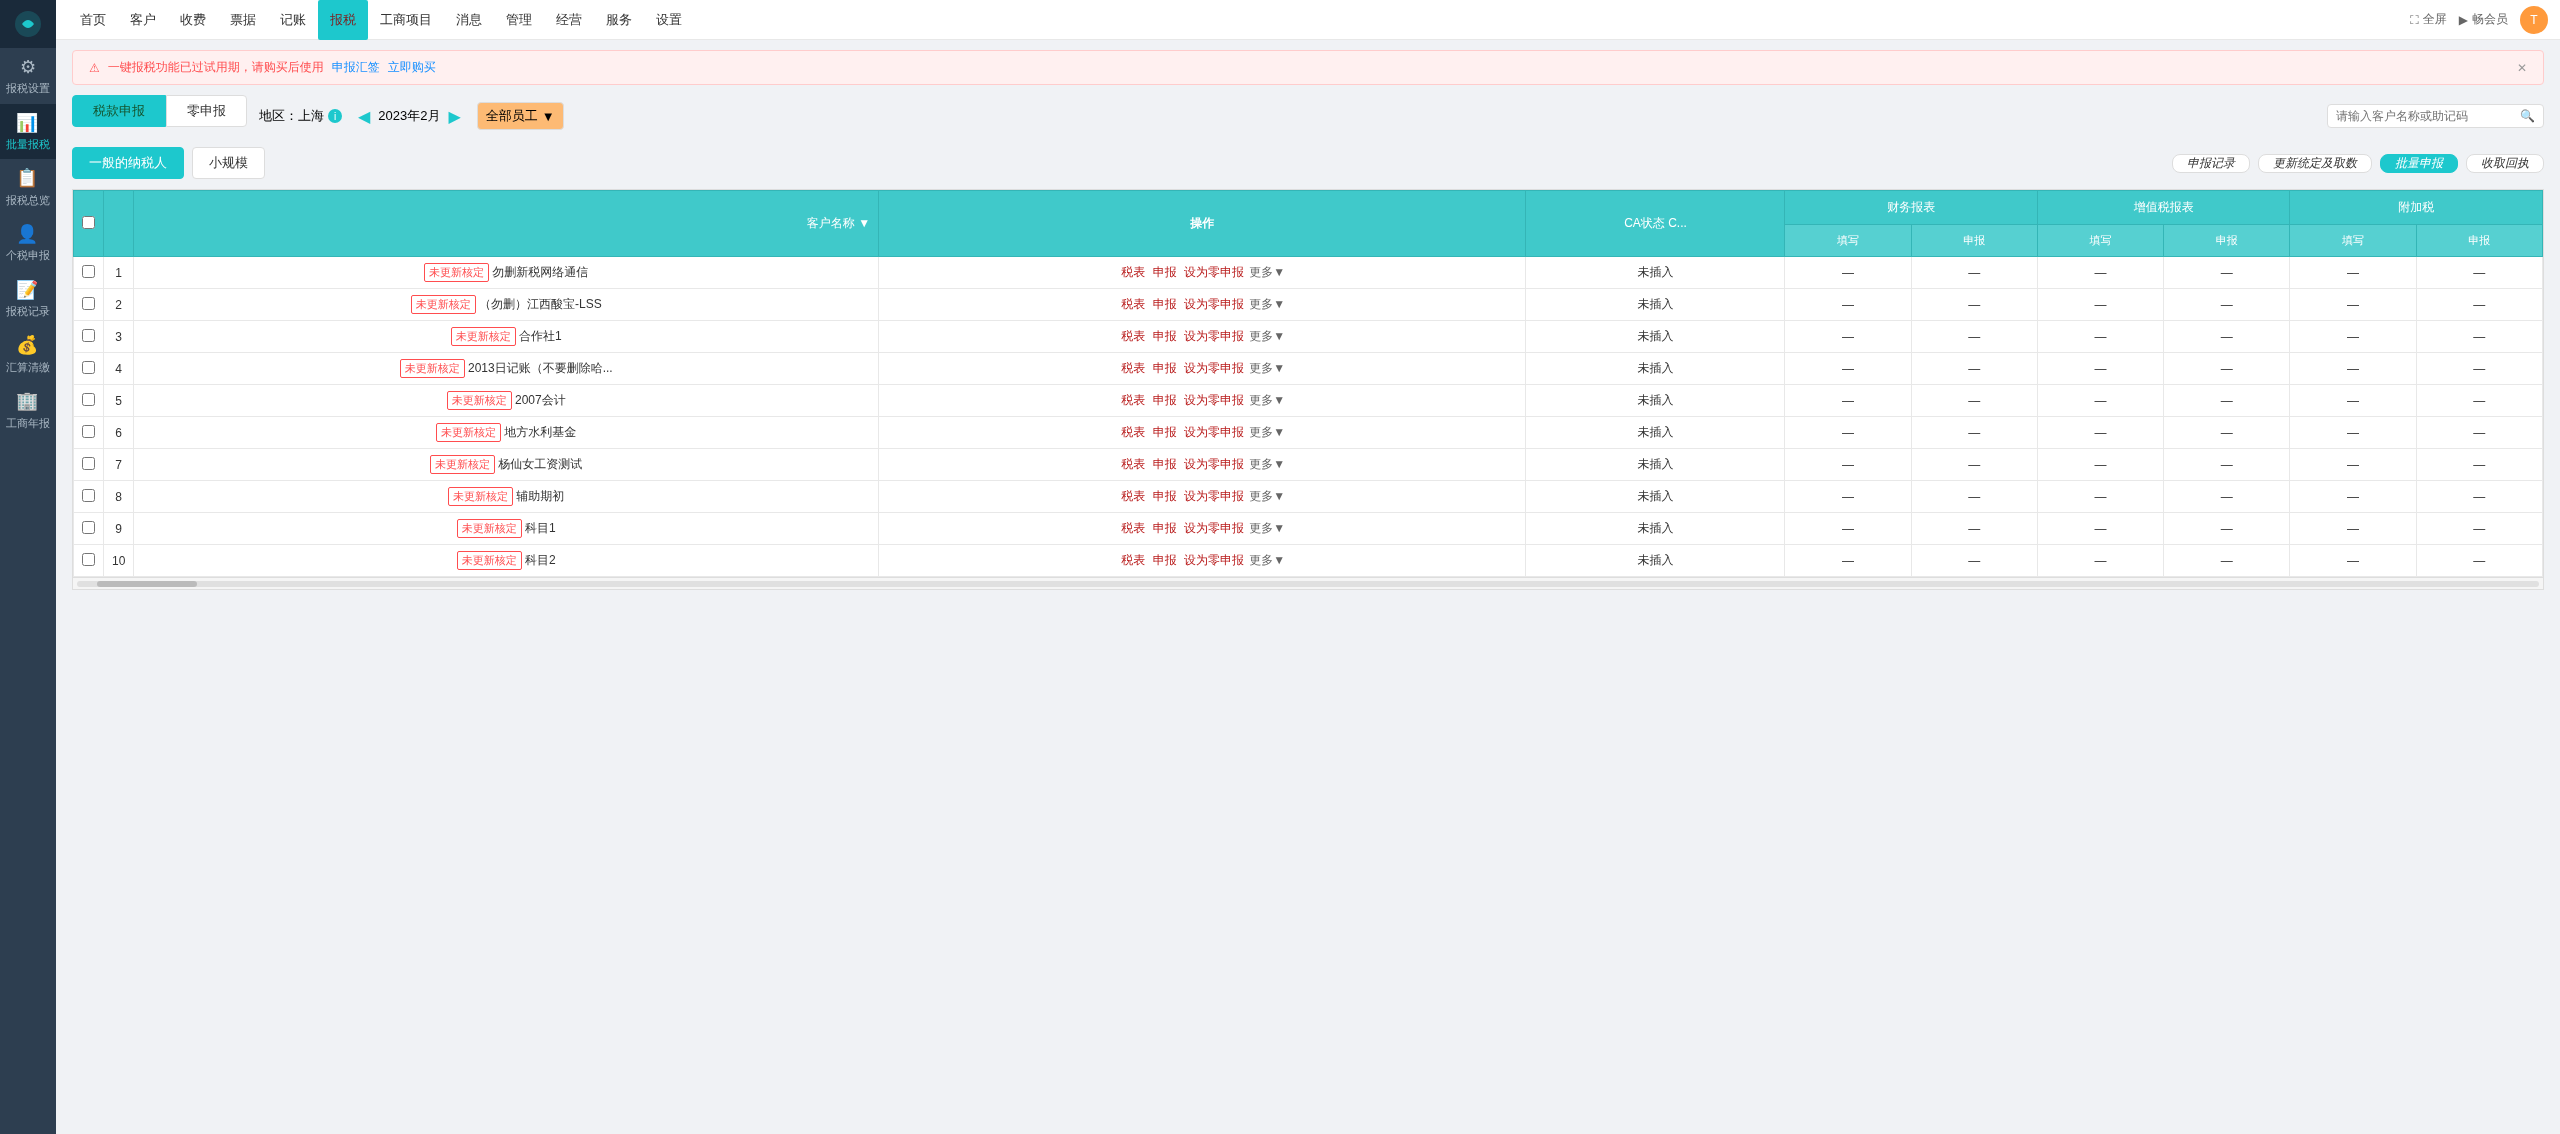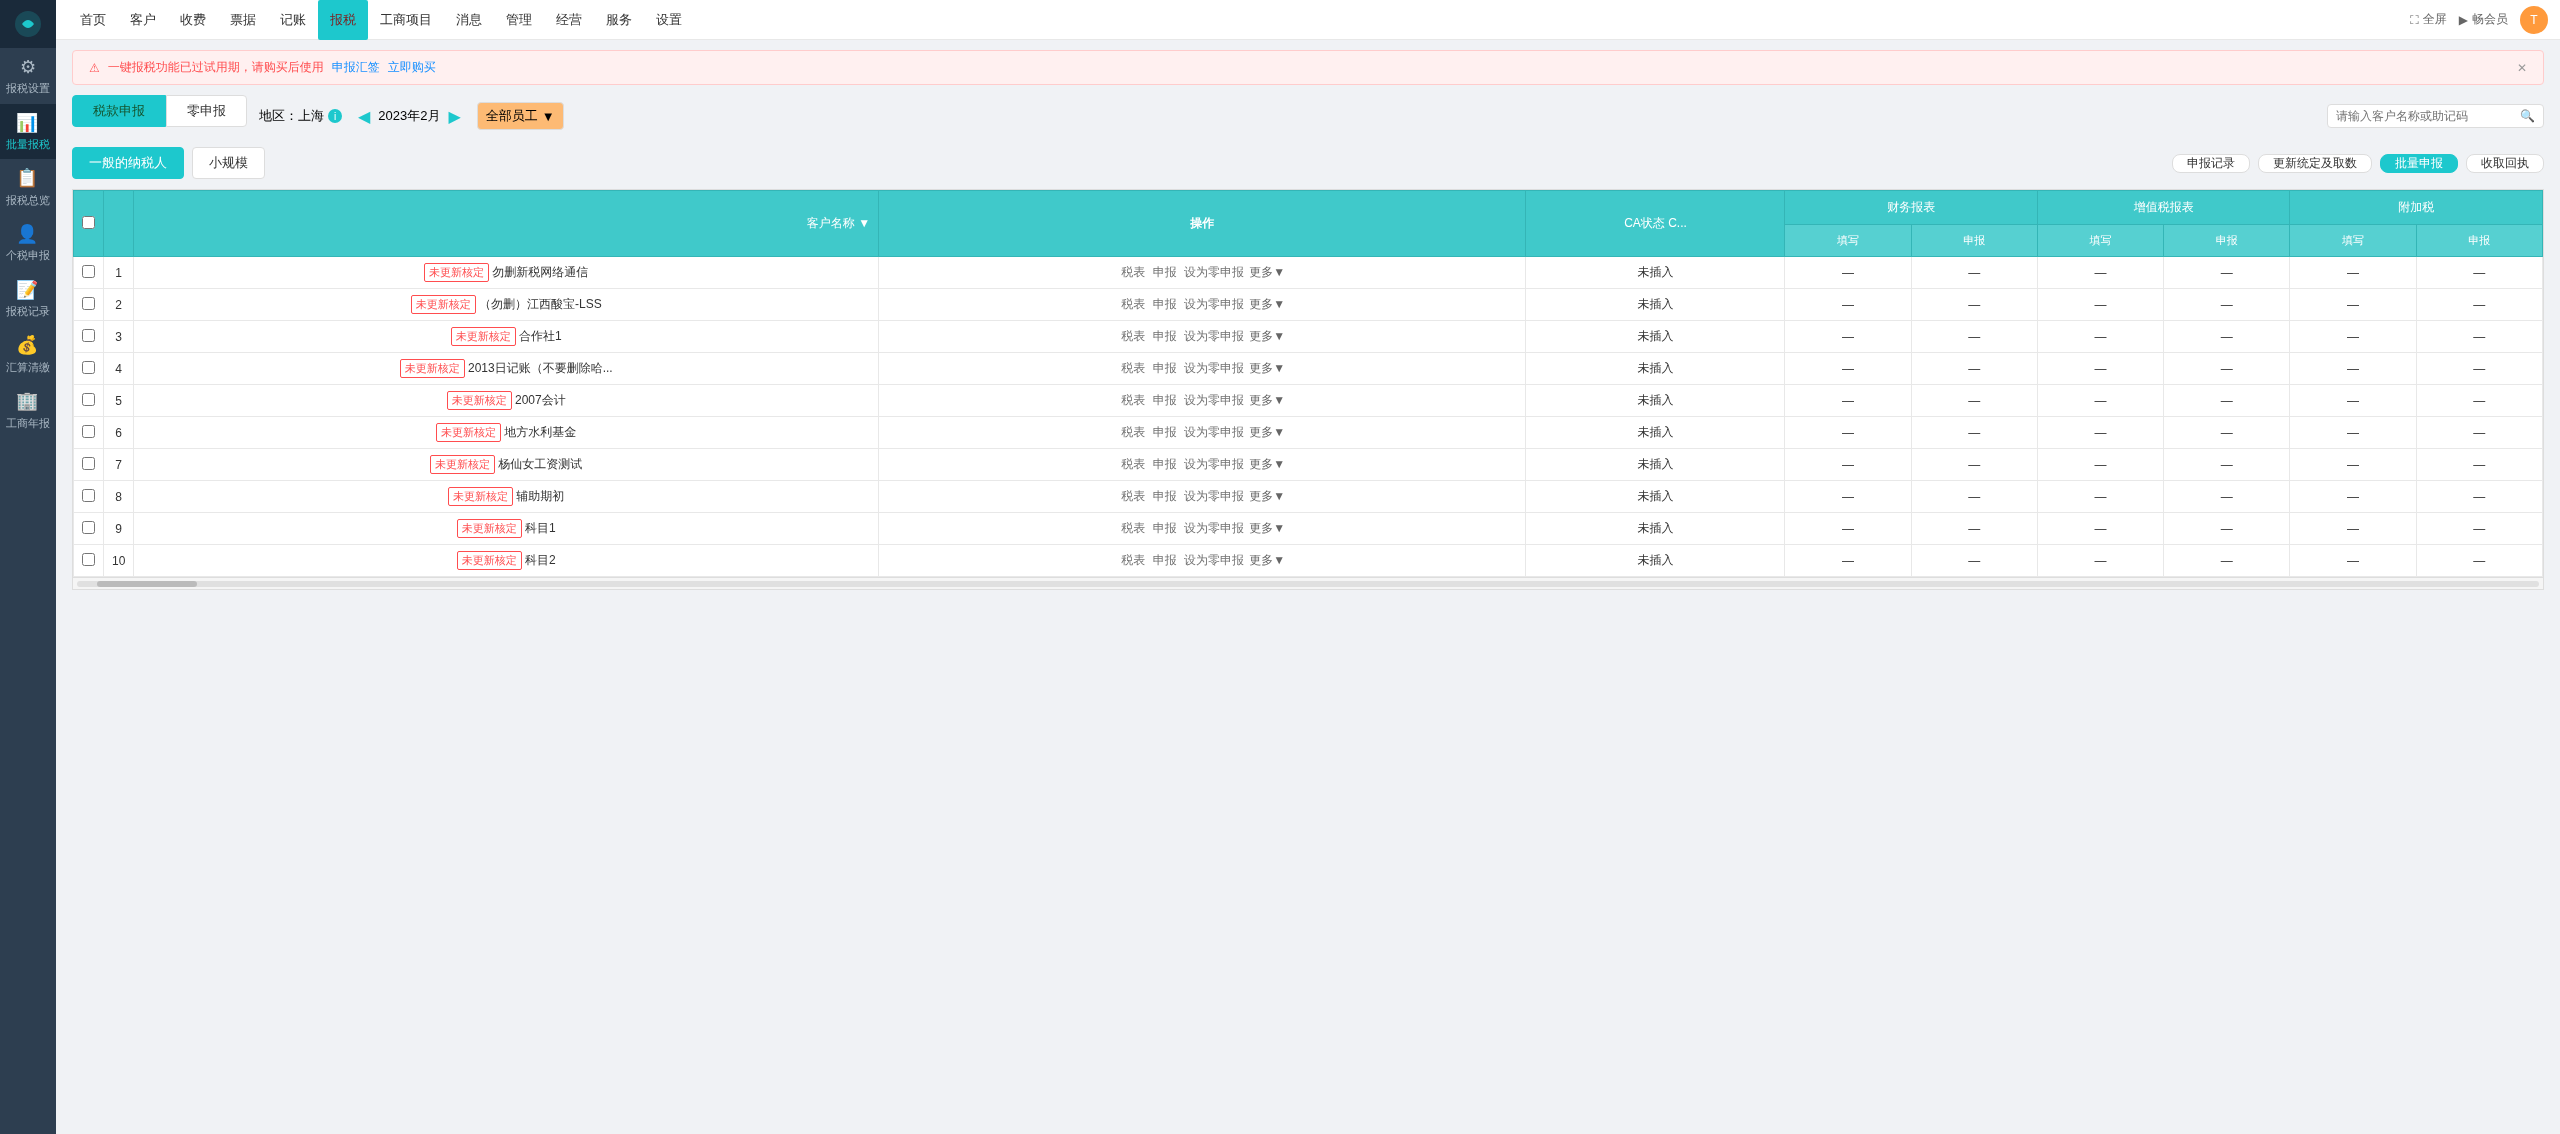--- a/index.html
+++ b/index.html
@@ -174,20 +174,21 @@
     }
     .subtab.active { background: #1dc8cd; color: #fff; border-color: #1dc8cd; }
     .action-btn {
       padding: 0 14px;
       border: 1px solid #ddd;
       cursor: pointer;
       font-size: 12px;
       background: #fff;
       border-radius: 8px;
       color: #333;
+      font-style: italic;
     }
     .action-btn.primary { background: #1dc8cd; color: #fff; border-color: #1dc8cd; }
     .action-btn.secondary { background: #fff; color: #333; }
 
     
     .data-table {
       width: 100%;
       border-collapse: collapse;
       background: #fff;
       font-size: 12px;
@@ -218,21 +219,21 @@
     }
 
     .status-tag {
       display: inline-block;
       border: 1px solid #ff4d4f;
       color: #ff4d4f;
       font-size: 11px;
       padding: 1px 4px;
       border-radius: 2px;
     }
-    .action-link { color: #737373; cursor: pointer; margin: 0 2px; }
+    .action-link { color: #b91c1c; cursor: pointer; margin: 0 2px; }
     .more-link { color: #666; cursor: pointer; }
 
     .dash { color: #999; }
 
     
     input[type="checkbox"] { cursor: pointer; }
 
     .table-container {
       overflow-x: auto;
       border: 1px solid #ddd;

